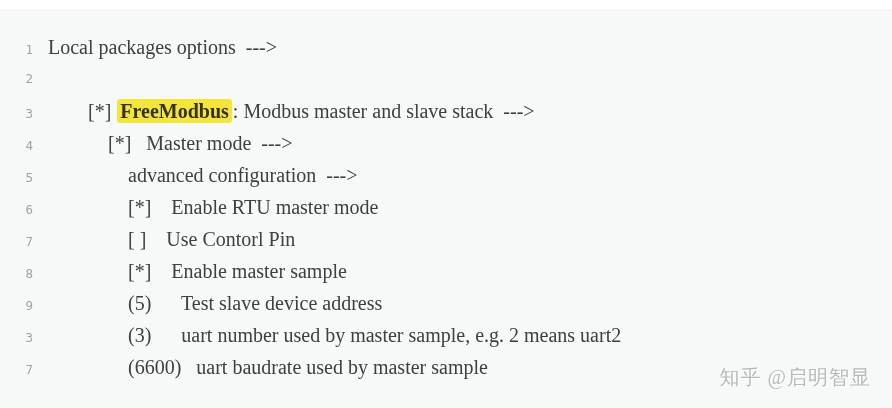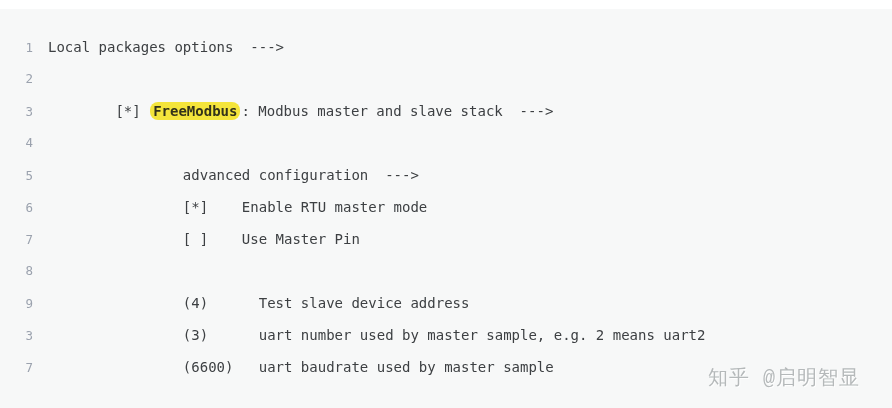--- a/index.html
+++ b/index.html
@@ -38,37 +38,38 @@
     flex: 0 0 33px;
     text-align: right;
     font-size: 12.5px;
     line-height: 32px;
     color: var(--num-color, #9ba2ae);
     user-select: none;
   }
   .line-text {
     margin-left: 15px;
     white-space: pre;
-    font-size: 14px;
+    font-size: 20px;
     line-height: 32px;
     color: var(--text-color, #3d4043);
+    font-family: Liberation Serif, serif;
   }
   mark.hl {
     background: var(--hl-bg, #f4e53b);
     color: var(--hl-text, #33331a);
     font-weight: bold;
     padding: 1px 3px;
     margin: 0 1px;
-    border-radius: 8px;
+    border-radius: 3px;
   }
   .watermark {
     position: absolute;
-    right: 32px;
+    right: 21px;
     bottom: 17px;
-    font-family: Liberation Mono, monospace;
+    font-family: Liberation Serif, serif;
     font-size: 20px;
     letter-spacing: 1px;
     color: var(--wm-color, #b5b9ba);
     text-shadow: 1px 1px 0 rgba(255,255,255,0.9);
     user-select: none;
   }
 </style>
 </head>
 <body>
 
@@ -84,44 +85,46 @@
     <span class="line-number">2</span>
   </div>
 
   <div class="code-line">
     <span class="line-number">3</span>
     <span class="line-text">        [*] <mark class="hl">FreeModbus</mark>: Modbus master and slave stack  ---&gt;</span>
   </div>
 
   <div class="code-line">
     <span class="line-number">4</span>
+    <span class="line-text">            [*]   Master mode  ---&gt;</span>
   </div>
 
   <div class="code-line">
     <span class="line-number">5</span>
     <span class="line-text">                advanced configuration  ---&gt;</span>
   </div>
 
   <div class="code-line">
     <span class="line-number">6</span>
     <span class="line-text">                [*]    Enable RTU master mode</span>
   </div>
 
   <div class="code-line">
     <span class="line-number">7</span>
-    <span class="line-text">                [ ]    Use Master Pin</span>
+    <span class="line-text">                [ ]    Use Contorl Pin</span>
   </div>
 
   <div class="code-line">
     <span class="line-number">8</span>
+    <span class="line-text">                [*]    Enable master sample</span>
   </div>
 
   <div class="code-line">
     <span class="line-number">9</span>
-    <span class="line-text">                (4)      Test slave device address</span>
+    <span class="line-text">                (5)      Test slave device address</span>
   </div>
 
   <div class="code-line">
     <span class="line-number">3</span>
     <span class="line-text">                (3)      uart number used by master sample, e.g. 2 means uart2</span>
   </div>
 
   <div class="code-line">
     <span class="line-number">7</span>
     <span class="line-text">                (6600)   uart baudrate used by master sample</span>

